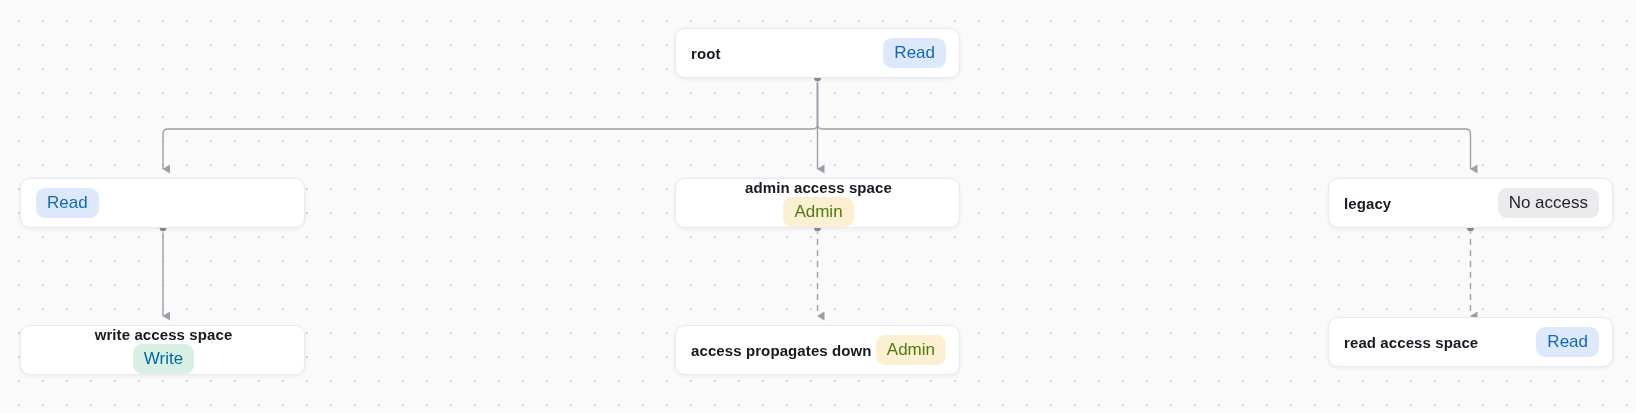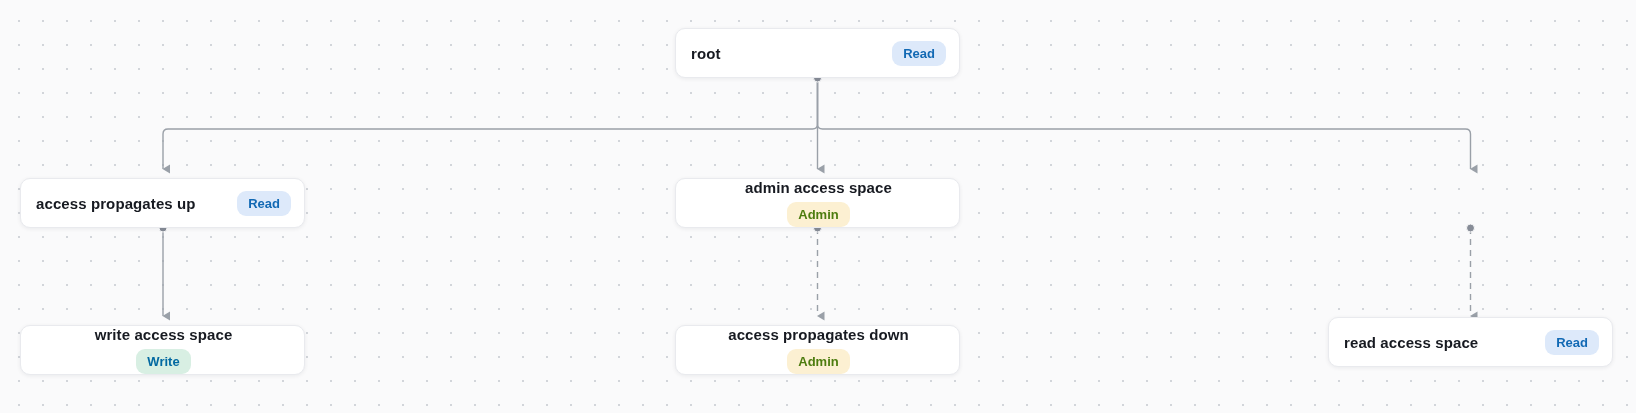--- a/index.html
+++ b/index.html
@@ -52,22 +52,22 @@
     padding: 0 13px 0 15px;
   }
   .node-label {
     font-size: 15px;
     font-weight: 700;
     color: #171a21;
     letter-spacing: 0.1px;
     white-space: nowrap;
   }
   .badge {
-    font-size: 13px;
-    font-weight: 700;
+    font-size: 17px;
+    font-weight: 400;
     padding: 5px 11px;
     border-radius: 9px;
     white-space: nowrap;
   }
   .badge-read   { background: #dde9fa; color: #1269b4; }
   .badge-admin  { background: #fcf0d2; color: #4d7c0f; }
   .badge-write  { background: #d8efe3; color: #0369a1; }
   .badge-none   { background: #ebebee; color: #23262d; }
 </style>
 </head>
@@ -94,36 +94,39 @@
     <circle class="handle-dot" cx="817.5" cy="228" r="4"></circle>
     <circle class="handle-dot" cx="1470.5" cy="228" r="4"></circle>
   </svg>
 
   <div class="node" style="left:675px; top:28px;">
     <span class="node-label">root</span>
     <span class="badge badge-read">Read</span>
   </div>
 
   <div class="node" style="left:20px; top:178px;">
-    <span class="node-label">access propagates up</span>
     <span class="badge badge-read">Read</span>
   </div>
 
   <div class="node" style="left:675px; top:178px;flex-direction:column;">
     <span class="node-label">admin access space</span>
     <span class="badge badge-admin">Admin</span>
   </div>
 
+  <div class="node" style="left:1328px; top:178px;">
+    <span class="node-label">legacy</span>
+    <span class="badge badge-none">No access</span>
+  </div>
 
   <div class="node" style="left:20px; top:325px;flex-direction:column;">
     <span class="node-label">write access space</span>
     <span class="badge badge-write">Write</span>
   </div>
 
-  <div class="node" style="left:675px; top:325px;flex-direction:column;">
+  <div class="node" style="left:675px; top:325px;">
     <span class="node-label">access propagates down</span>
     <span class="badge badge-admin">Admin</span>
   </div>
 
   <div class="node" style="left:1328px; top:317px;gap:44px;">
     <span class="node-label">read access space</span>
     <span class="badge badge-read">Read</span>
   </div>
 
 </div>

